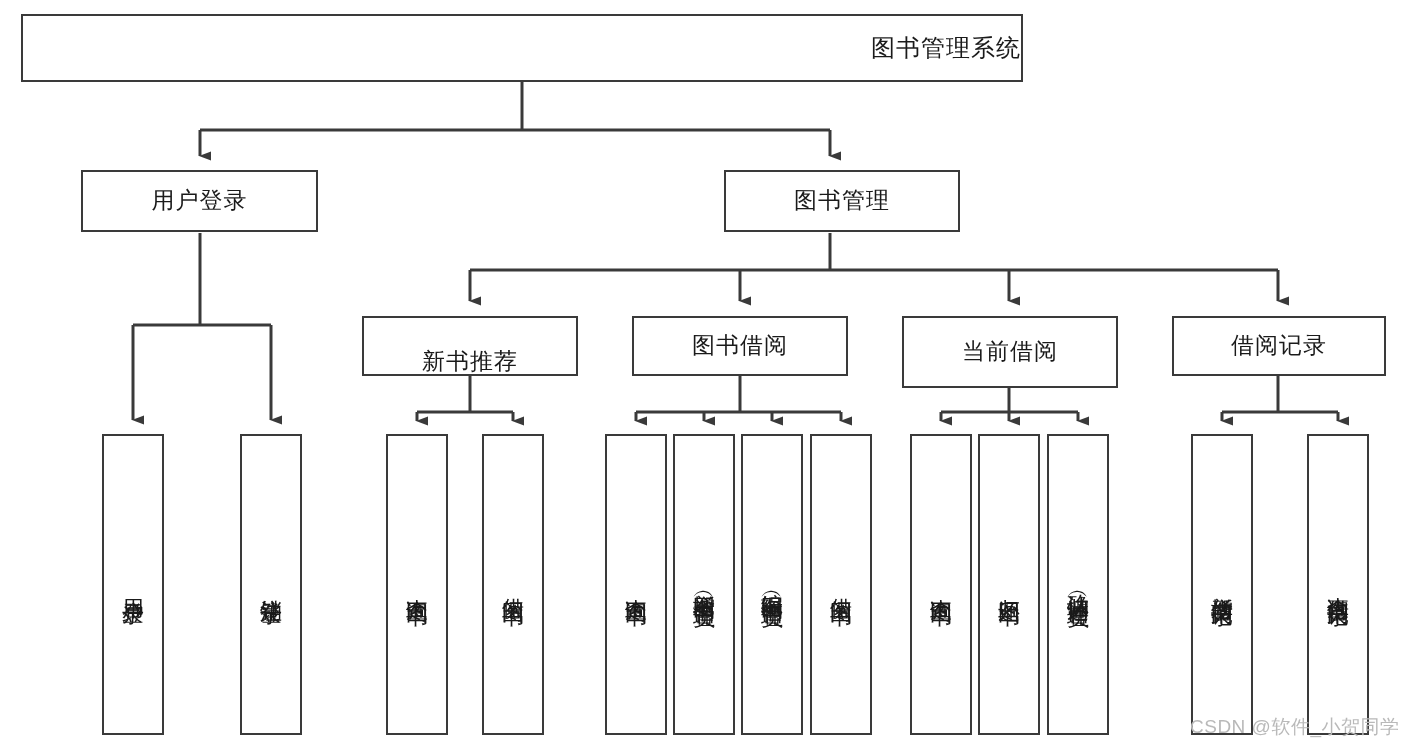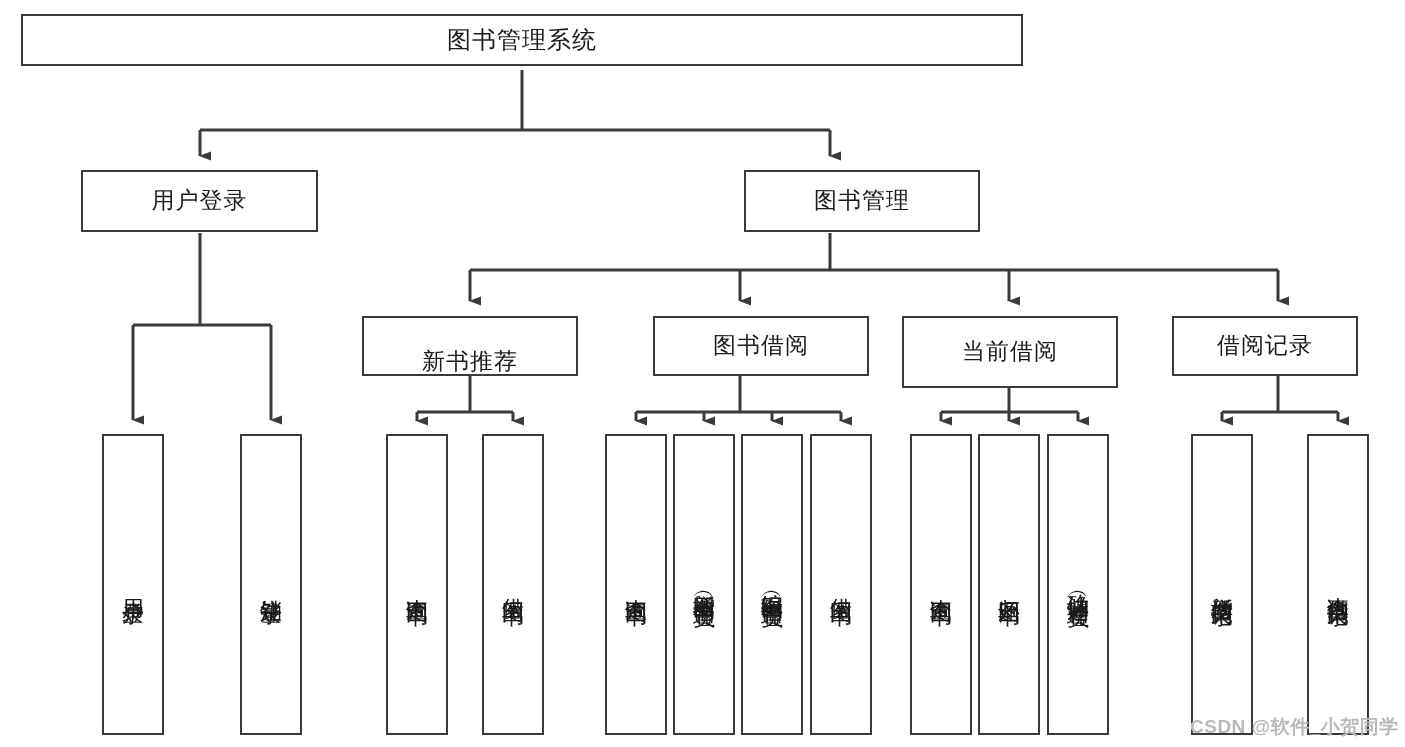--- a/index.html
+++ b/index.html
@@ -120,45 +120,45 @@
       <path d="M1009,412 L1009,421" marker-end="url(#arrow)"></path>
       <path d="M1078,412 L1078,421" marker-end="url(#arrow)"></path>
 
       <path d="M1278,376 L1278,412"></path>
       <path d="M1222,412 L1338,412"></path>
       <path d="M1222,412 L1222,421" marker-end="url(#arrow)"></path>
       <path d="M1338,412 L1338,421" marker-end="url(#arrow)"></path>
     </g>
   </svg>
 
-  <div class="node h root" style="left:21px; top:14px; width:1002px; height:52px;">
+  <div class="node h root" style="left:21px; top:14px; width:1002px; height:68px;justify-content:flex-end;">
     <span class="lbl">图书管理系统</span>
   </div>
 
   <div class="node h" style="left:81px; top:170px; width:237px; height:62px;">
     <span class="lbl">用户登录</span>
   </div>
 
-  <div class="node h" style="left:744px; top:170px; width:236px; height:62px;">
+  <div class="node h" style="left:724px; top:170px; width:236px; height:62px;">
     <span class="lbl">图书管理</span>
   </div>
 
   <div class="node h" style="left:362px; top:316px; width:216px; height:60px;align-items:flex-end;">
     <span class="lbl">新书推荐</span>
   </div>
 
-  <div class="node h" style="left:653px; top:316px; width:216px; height:60px;">
+  <div class="node h" style="left:632px; top:316px; width:216px; height:60px;">
     <span class="lbl">图书借阅</span>
   </div>
 
   <div class="node h" style="left:902px; top:316px; width:216px; height:72px;">
     <span class="lbl">当前借阅</span>
   </div>
 
-  <div class="node h" style="left:1172px; top:316px; width:186px; height:60px;">
+  <div class="node h" style="left:1172px; top:316px; width:214px; height:60px;">
     <span class="lbl">借阅记录</span>
   </div>
 
   <div class="node v" style="left:102px; top:434px; width:62px; height:301px;">
     <span class="lbl">用户登录</span>
   </div>
 
   <div class="node v" style="left:240px; top:434px; width:62px; height:301px;">
     <span class="lbl">注销登录</span>
   </div>
@@ -200,15 +200,15 @@
   </div>
 
   <div class="node v" style="left:1191px; top:434px; width:62px; height:301px;">
     <span class="lbl">新增借阅记录</span>
   </div>
 
   <div class="node v" style="left:1307px; top:434px; width:62px; height:301px;">
     <span class="lbl">查询借阅记录</span>
   </div>
 
-  <div class="watermark" style="left:1190px; top:714px;font-weight:bold;">CSDN @软件_小贺同学</div>
+  <div class="watermark" style="left:1190px; top:714px;">CSDN @软件_小贺同学</div>
 
 </div>
 
 </body></html>

